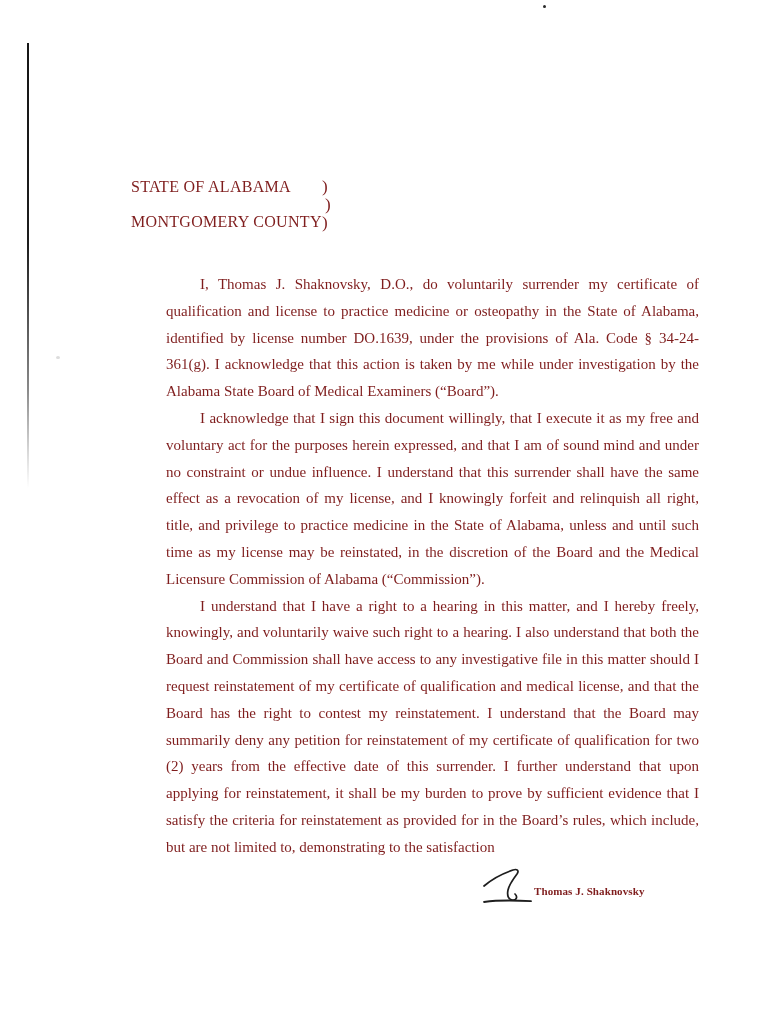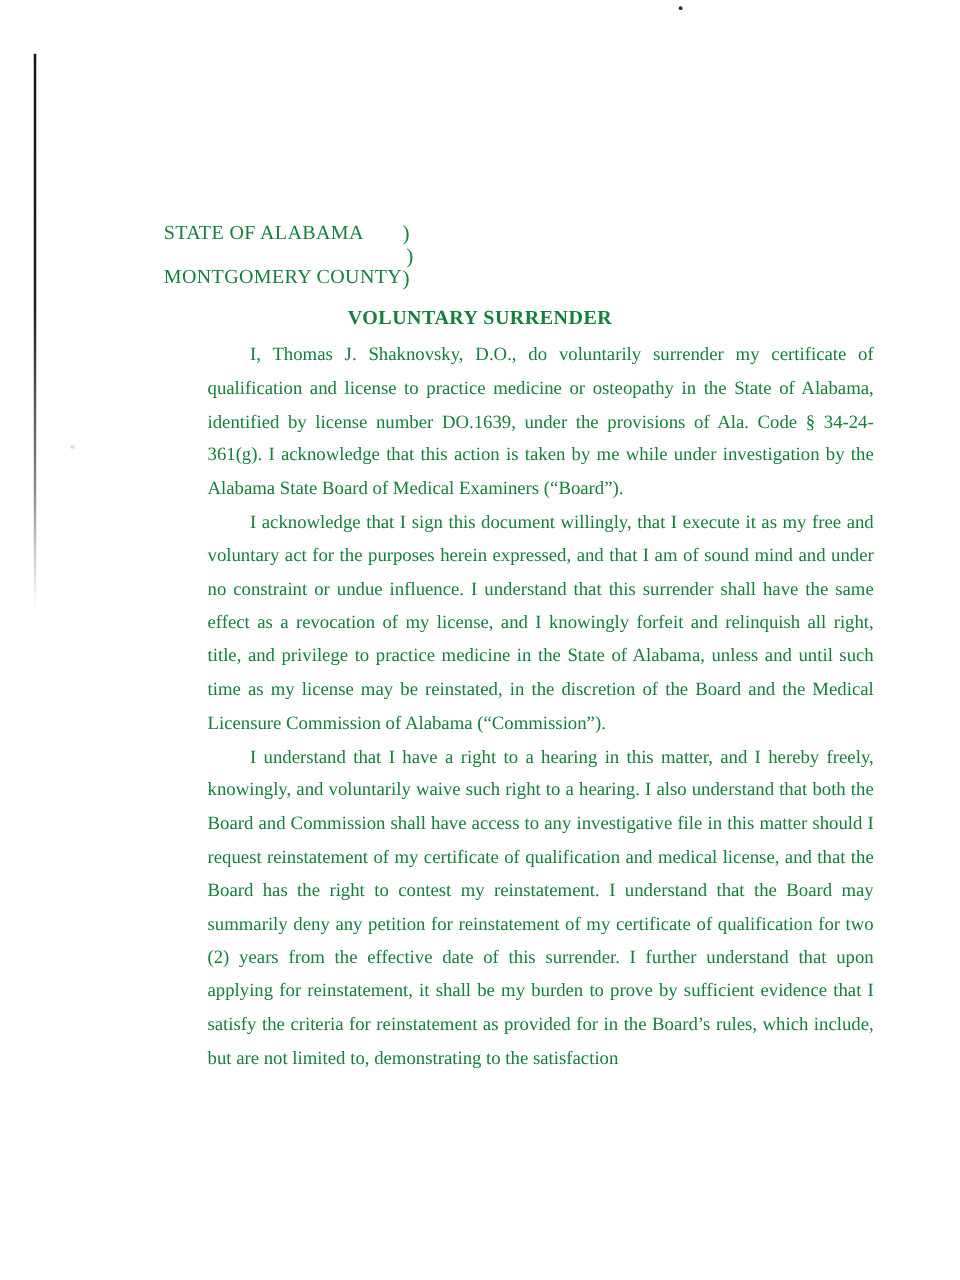--- a/index.html
+++ b/index.html
@@ -7,21 +7,21 @@
     padding: 0;
     background: #ffffff;
   }
   .page {
     position: relative;
     width: 768px;
     height: 926px;
     background: #ffffff;
     overflow: hidden;
     font-family: "Liberation Serif", "DejaVu Serif", serif;
-    color: #15803d;
+    color: #7f1d1d;
   }
   
   .left-scan-line {
     position: absolute;
     left: 27px;
     top: 43px;
     width: 2px;
     height: 445px;
     background: linear-gradient(to bottom,
       #161616 0%, #1d1d1d 45%, #555555 62%, #8a8a8a 78%, rgba(160,160,160,0.4) 92%, rgba(180,180,180,0) 100%);
@@ -122,22 +122,28 @@
   <div class="margin-speck"></div>
 
   <div>
     <span class="venue-state">STATE OF ALABAMA</span>
     <span class="venue-paren paren-1">)</span>
     <span class="venue-paren paren-2">)</span>
     <span class="venue-county">MONTGOMERY COUNTY</span>
     <span class="venue-paren paren-3">)</span>
   </div>
 
-  <div class="doc-title">VOLUNTARY SURRENDER</div>
 
   <div class="doc-body">
     <p>I, Thomas J. Shaknovsky, D.O., do voluntarily surrender my certificate of qualification and license to practice medicine or osteopathy in the State of Alabama, identified by license number DO.1639, under the provisions of Ala. Code § 34-24-361(g). I acknowledge that this action is taken by me while under investigation by the Alabama State Board of Medical Examiners (“Board”).</p>
     <p>I acknowledge that I sign this document willingly, that I execute it as my free and voluntary act for the purposes herein expressed, and that I am of sound mind and under no constraint or undue influence. I understand that this surrender shall have the same effect as a revocation of my license, and I knowingly forfeit and relinquish all right, title, and privilege to practice medicine in the State of Alabama, unless and until such time as my license may be reinstated, in the discretion of the Board and the Medical Licensure Commission of Alabama (“Commission”).</p>
     <p>I understand that I have a right to a hearing in this matter, and I hereby freely, knowingly, and voluntarily waive such right to a hearing. I also understand that both the Board and Commission shall have access to any investigative file in this matter should I request reinstatement of my certificate of qualification and medical license, and that the Board has the right to contest my reinstatement. I understand that the Board may summarily deny any petition for reinstatement of my certificate of qualification for two (2) years from the effective date of this surrender. I further understand that upon applying for reinstatement, it shall be my burden to prove by sufficient evidence that I satisfy the criteria for reinstatement as provided for in the Board’s rules, which include, but are not limited to, demonstrating to the satisfaction</p>
   </div>
 
+  <div class="signature-block">
+    <svg class="signature-mark" width="56" height="42" viewBox="0 0 56 42" fill="none" xmlns="http://www.w3.org/2000/svg">
+      <path d="M2,20 C10,13 22,7 31,4 C35,2.6 37.4,4.6 35,8 C30.5,14 27,19 26,24 C25,29 26.2,33 30,34 C34,35 36.2,31 33,28" stroke="#1e1e1e" stroke-width="1.7" stroke-linecap="round" fill="none"></path>
+      <path d="M2,36 C15,34.2 32,34.2 49,35.2" stroke="#1e1e1e" stroke-width="1.8" stroke-linecap="round" fill="none"></path>
+    </svg>
+    <span class="signature-name">Thomas J. Shaknovsky</span>
+  </div>
 
 </div>
 
 </body></html>

